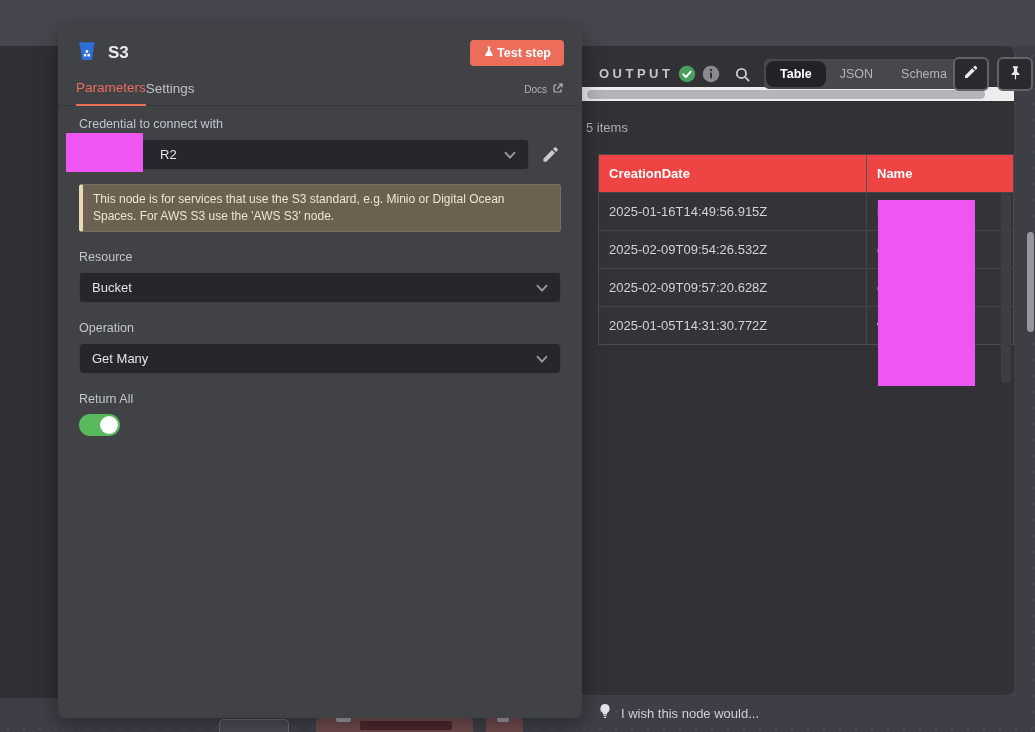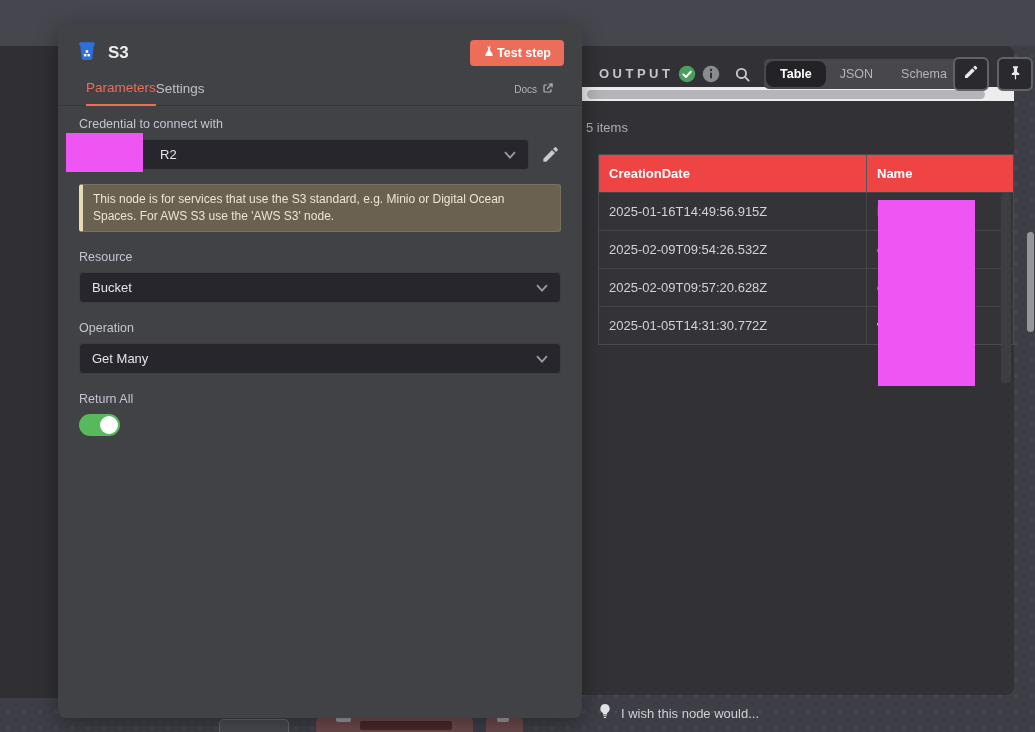--- a/index.html
+++ b/index.html
@@ -43,21 +43,21 @@
   .c1 { width:268px; border-right:1px solid #45454a; height:100%; display:flex; align-items:center; }
   .thead .c1 { border-right:1px solid #57575b; }
   .c2 { flex:1; height:100%; display:flex; align-items:center; }
   .t-vscroll { position:absolute; right:2px; top:38px; width:10px; height:190px; background:#3d3d42; border-radius:4px; }
 
   
   .params-panel { position:absolute; left:58px; top:24px; width:524px; height:694px; background:#414245; border-radius:8px; box-shadow:0 6px 22px rgba(0,0,0,.35); z-index:3; }
   .pp-header { display:flex; align-items:center; padding:16px 18px 0 18px; }
   .node-title { margin-left:10px; font-size:17px; font-weight:700; color:#ededf0; }
   .test-btn { margin-left:auto; display:flex; align-items:center; gap:2px; background:#ed6d5b; color:#ffffff; font-size:12.5px; font-weight:600; border:none; border-radius:4px; padding:5px 13px; cursor:pointer; }
-  .pp-tabs { display:flex; align-items:flex-end; padding:0 28px; margin-top:14px; border-bottom:1px solid #37373d; }
+  .pp-tabs { display:flex; align-items:flex-end; padding:0 18px; margin-top:14px; border-bottom:1px solid #37373d; }
   .pp-tab { font-size:13.5px; padding-bottom:9px; cursor:pointer; }
   .pp-tab.active { color:#ed6d5b; border-bottom:2px solid #ed6d5b; margin-bottom:-1px; }
   .pp-tab.inactive { color:#c0c0c8; }
   .docs-link { margin-left:auto; display:flex; align-items:center; gap:5px; color:#b4b4bd; font-size:10px; padding-bottom:9px; cursor:pointer; }
   .pp-body { padding:11px 21px 0 21px; }
   .field-label { font-size:12.5px; color:#c0c6d0; margin-bottom:8px; }
   .cred-row { display:flex; align-items:center; }
   .select { height:31px; background:#26262c; border:1px solid #3d3d45; border-radius:4px; display:flex; align-items:center; padding:0 12px; font-size:13px; color:#e3e3e8; cursor:pointer; }
   .select .chev { margin-left:auto; }
   .cred-select { flex:1; }

